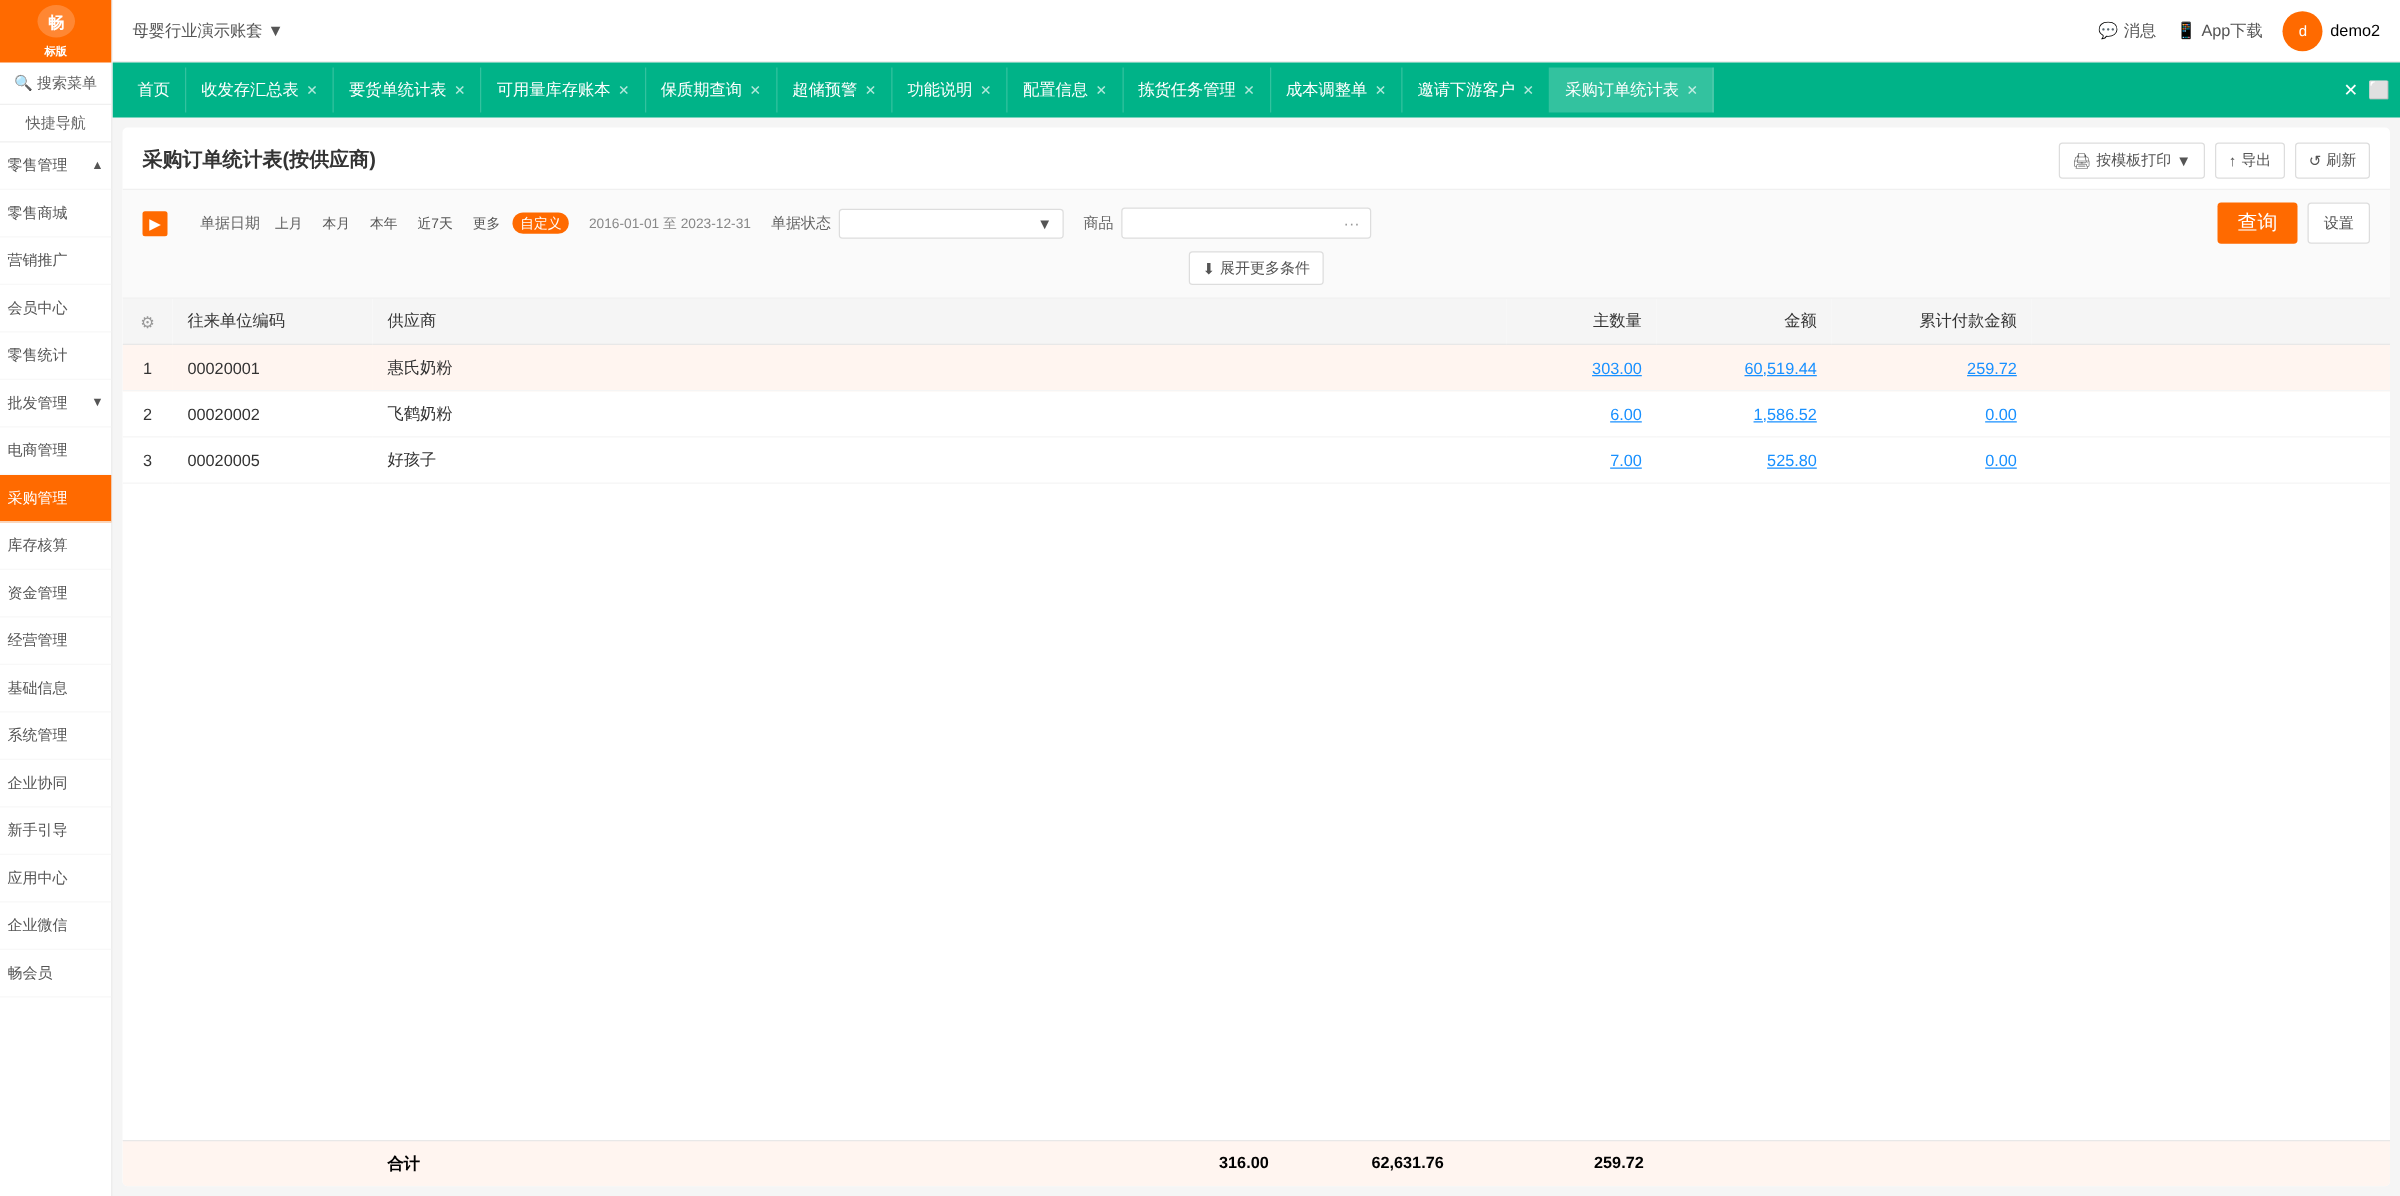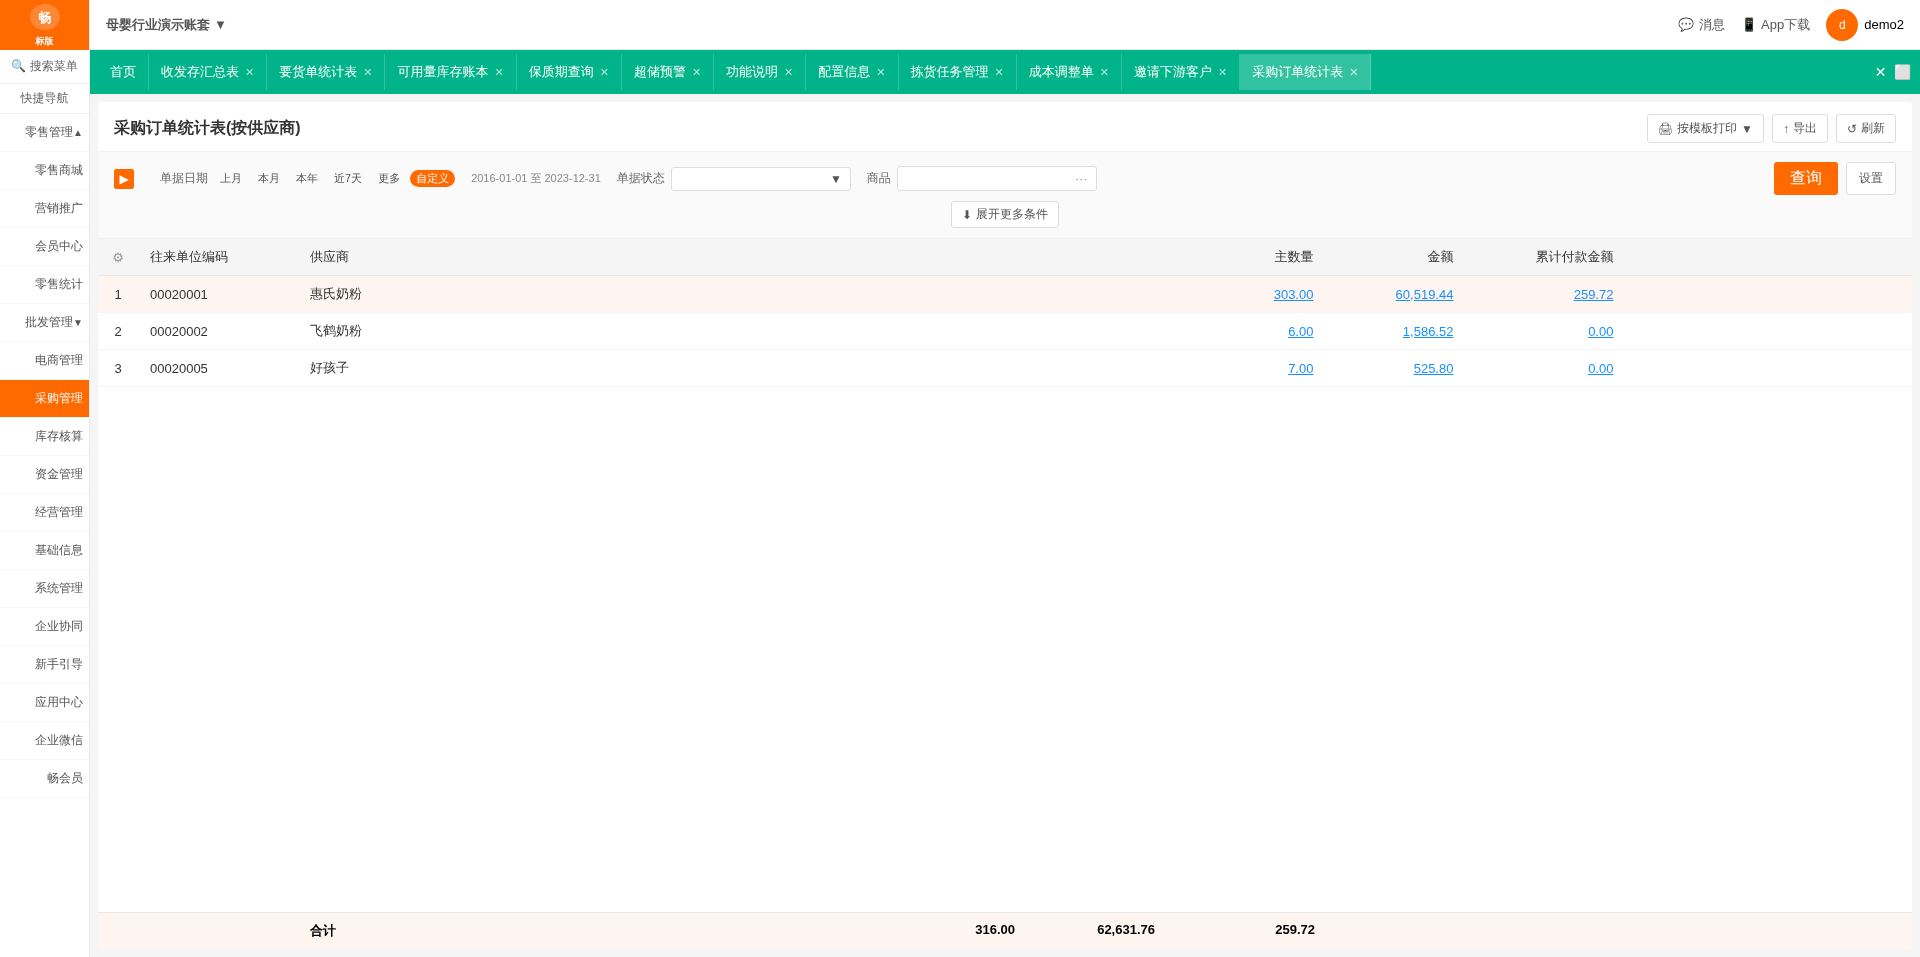--- a/index.html
+++ b/index.html
@@ -48,21 +48,21 @@
       cursor: pointer;
       border-bottom: 1px solid #f8f8f8;
       display: flex;
       align-items: center;
       justify-content: space-between;
     }
     .sidebar-item.active {
       background: #ff6a00;
       color: #fff;
     }
-    .sidebar-item-label { flex: 1; text-align: right; font-family: Liberation Serif, serif; }
+    .sidebar-item-label { flex: 1; text-align: left; font-family: Liberation Serif, serif; }
     .sidebar-arrow { font-size: 10px; }
 
     
     .main-container {
       flex: 1;
       display: flex;
       flex-direction: column;
       overflow: hidden;
     }
 
@@ -74,21 +74,20 @@
       align-items: center;
       justify-content: space-between;
       padding: 0 16px;
       border-bottom: 1px solid #e8e8e8;
       flex-shrink: 0;
     }
     .top-bar-left {
       display: flex;
       align-items: flex-start;
       gap: 8px;
-      font-weight: bold;
     }
     .workspace-selector {
       display: flex;
       align-items: center;
       gap: 4px;
       color: #555;
       font-size: 13px;
       cursor: pointer;
     }
     .top-bar-right {

